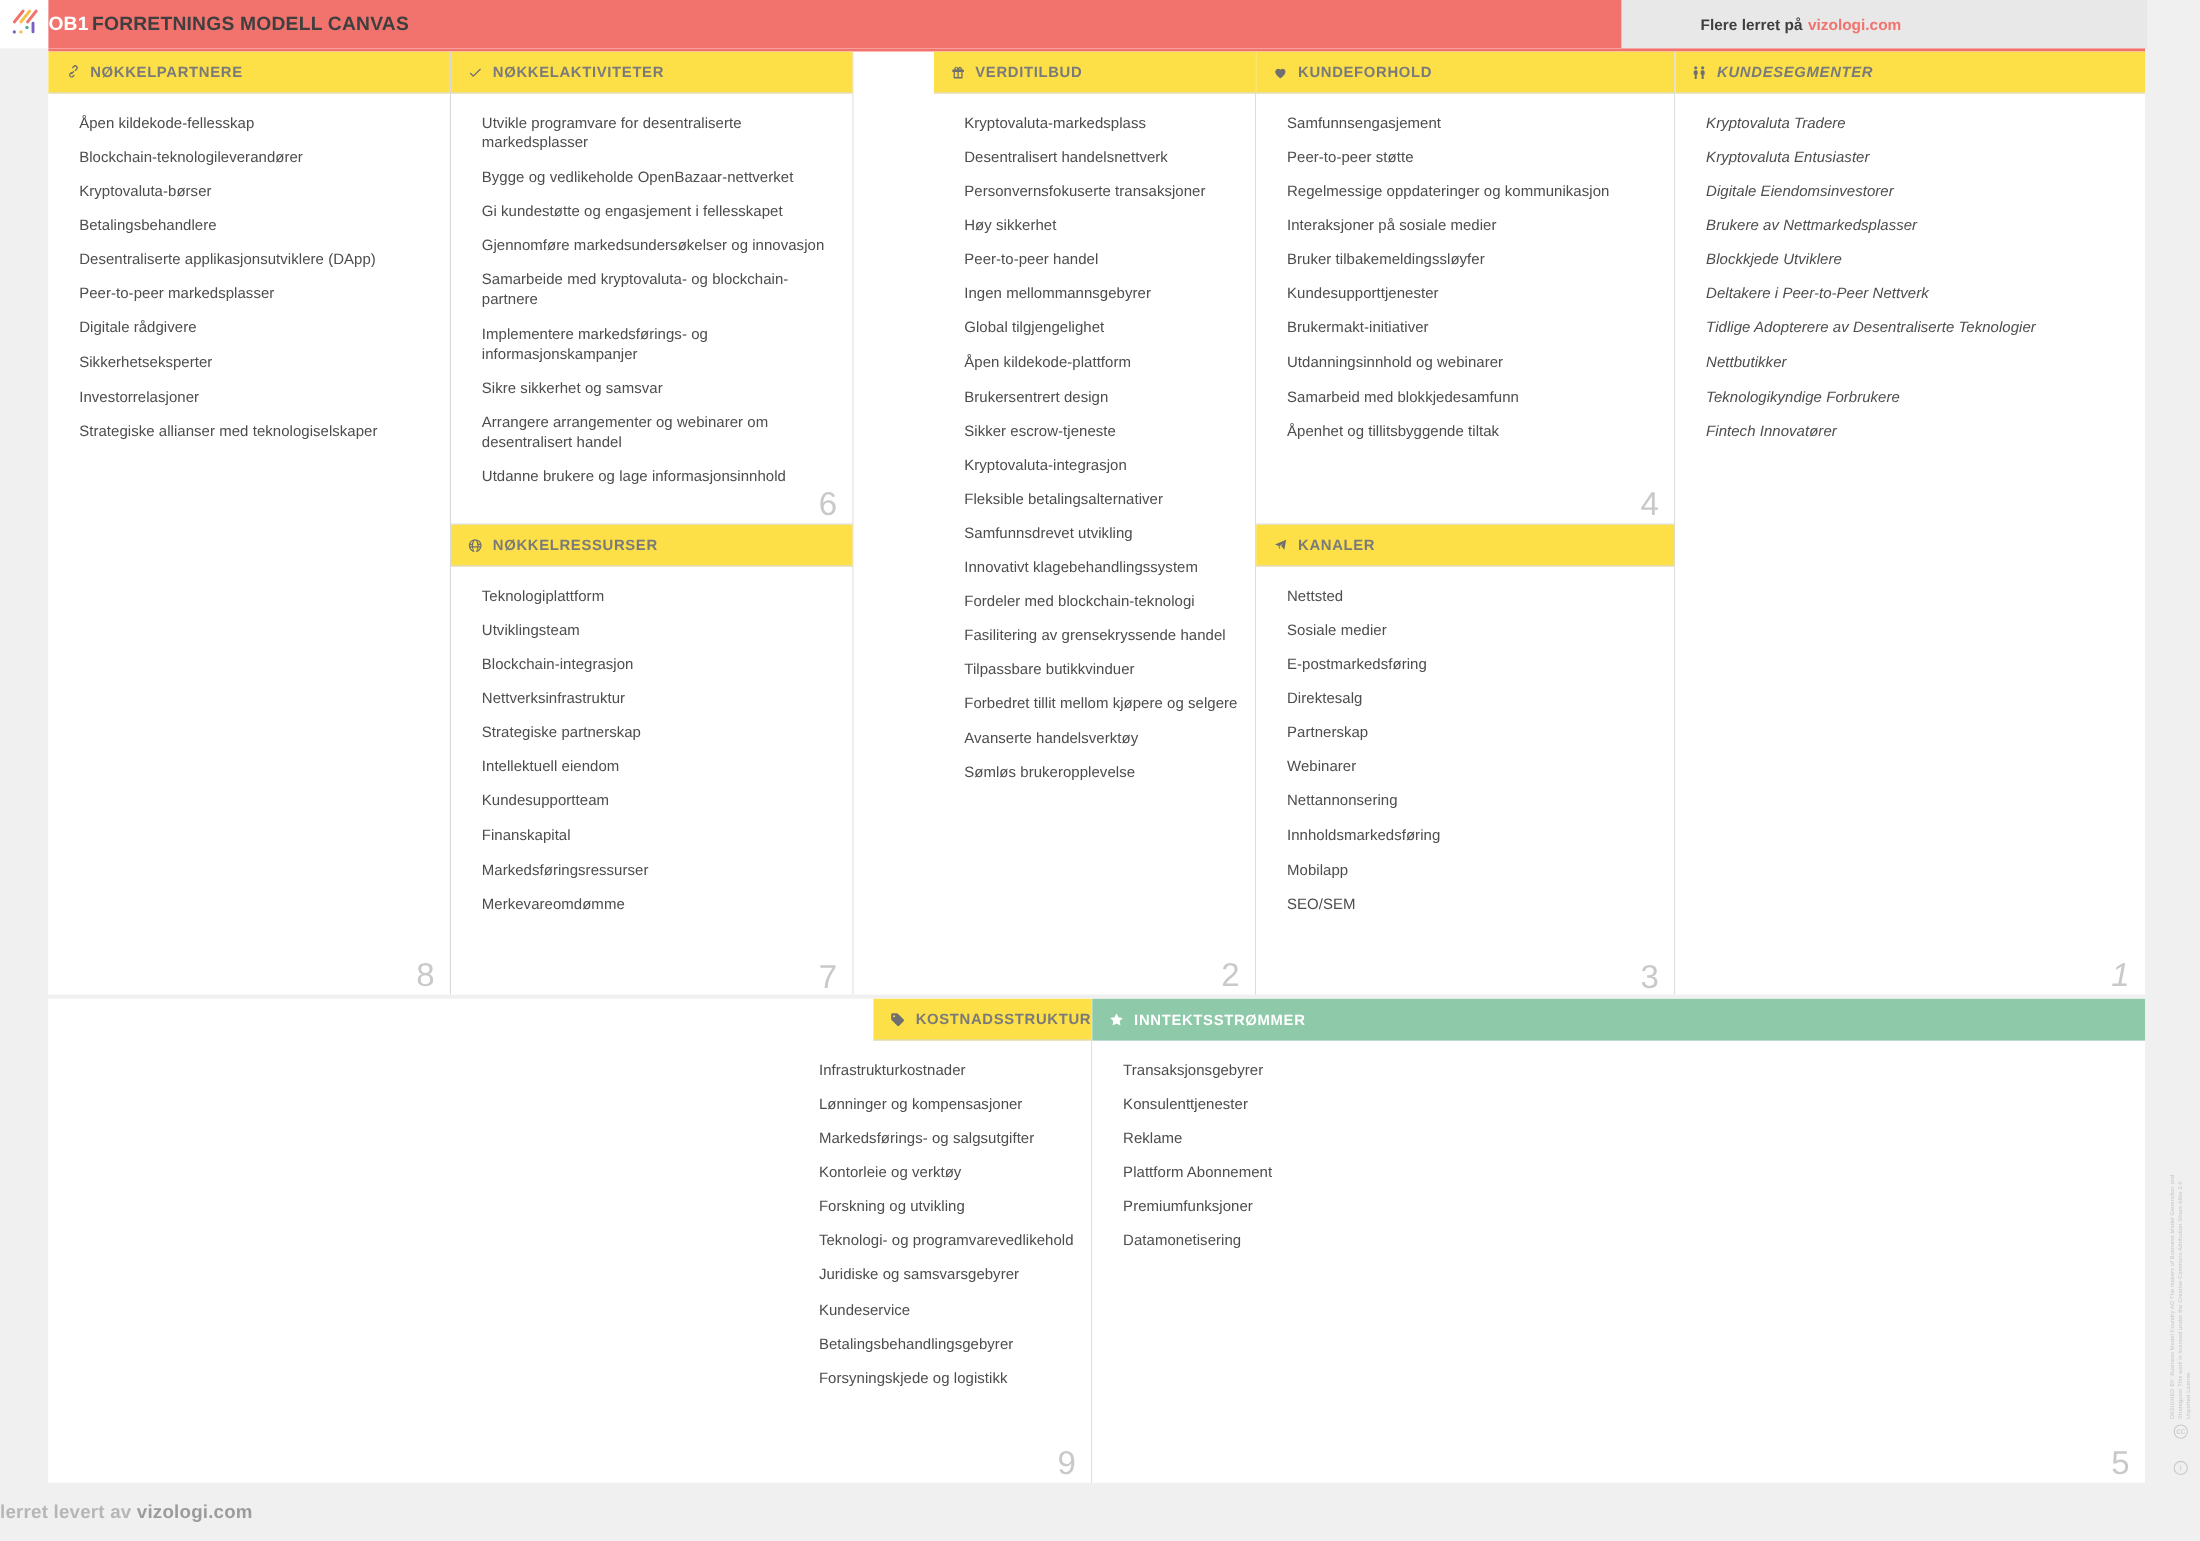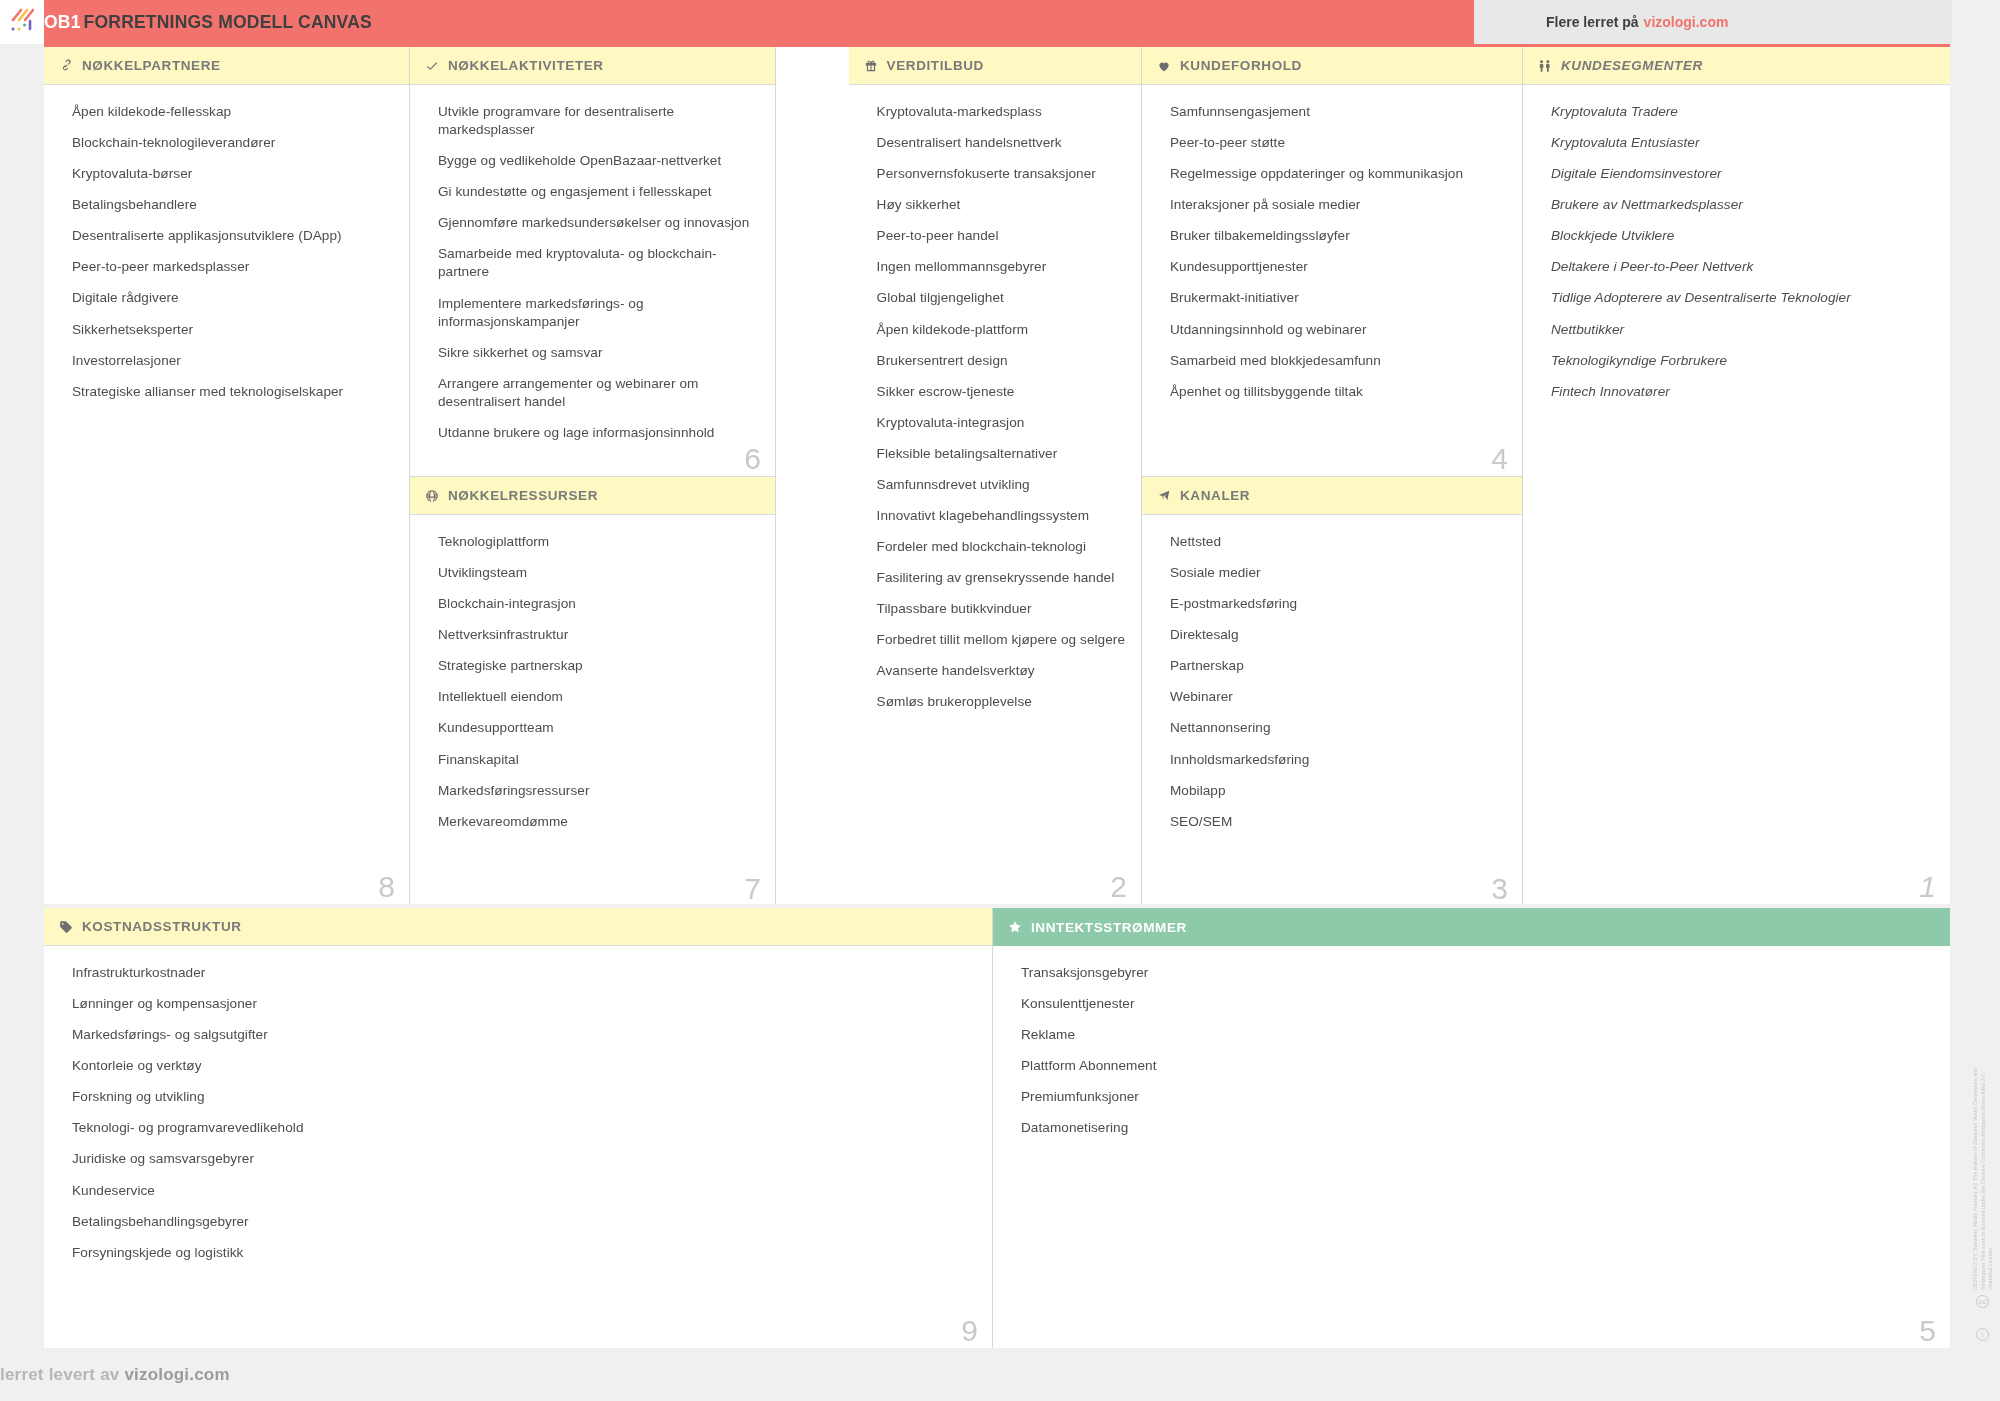--- a/index.html
+++ b/index.html
@@ -83,21 +83,21 @@
     position: relative;
     display: flex; flex-direction: column;
     flex: 0 0 auto;
   }
   .subcol.top-half { height: 430px; border-bottom: 1px solid #d8d8d8; }
   .subcol.bottom-half { height: 429px; }
   .subcol.full { height: 857px; }
 
   .sec-header {
     height: 38px;
-    background: #fef9c3;
+    background: #fde047;
     border-bottom: 1px solid #dcdcdc;
     display: flex; align-items: center;
     padding: 0 0 0 14px;
     flex: 0 0 38px;
   }
   .sec-header .icon {
     display: inline-flex; align-items: center; justify-content: center;
     width: 16px; height: 16px;
     margin-right: 8px;
     color: #6f6f6f;
@@ -147,21 +147,21 @@
     left: 44px; top: 908px;
     width: 1906px; height: 440px;
     display: flex;
     background: #ffffff;
   }
   .bot-col {
     position: relative;
     background: #ffffff;
     display: flex; flex-direction: column;
   }
-  .bot-cost    { flex: 0 0 949px; border-right: 1px solid #d8d8d8; }
+  .bot-cost    { flex: 0 0 949px; border-right: 1px solid #d8d8d8; align-items: flex-end; }
   .bot-revenue { flex: 1 1 auto; }
 
   
   .footer {
     position: absolute;
     left: 0; top: 1348px;
     width: 2000px; height: 53px;
     background: #f0f0f0;
     display: flex; align-items: center; justify-content: flex-start;
     padding-right: 58px;

